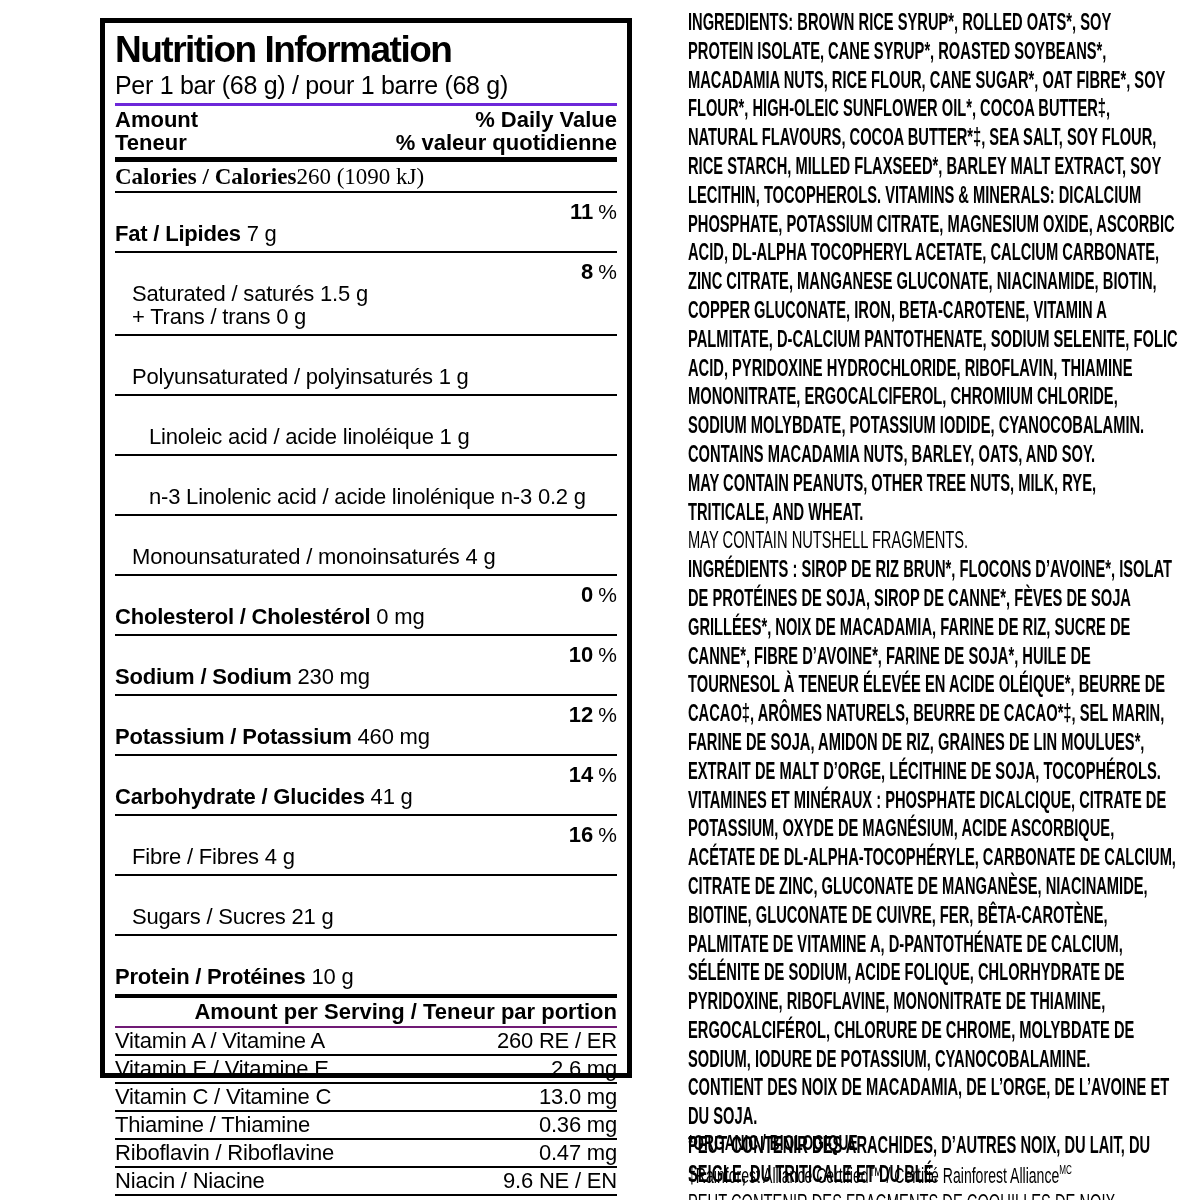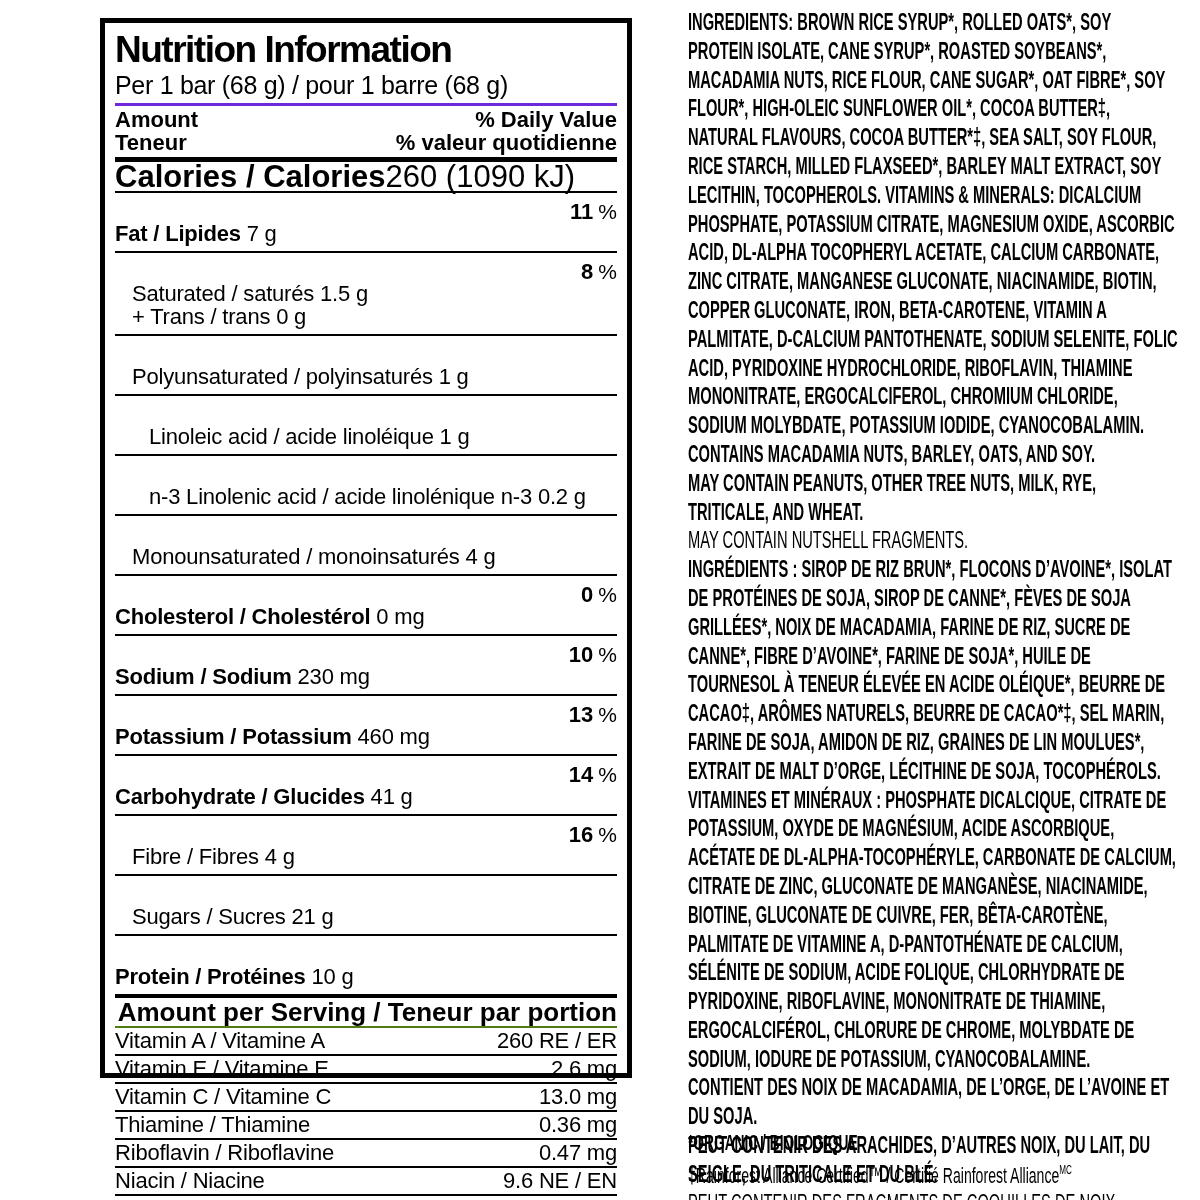--- a/index.html
+++ b/index.html
@@ -20,36 +20,36 @@
   .nft-title{font-weight:700;font-size:37px;line-height:37px;letter-spacing:-1.5px;margin-top:4px;}
   .nft-serving{font-size:25px;line-height:28px;margin:3px 0 4px 0;letter-spacing:-0.3px;}
 
   .nft-header{
     border-top:3px solid #6d28d9;border-bottom:5px solid #000;
     display:flex;justify-content:space-between;align-items:flex-end;
     padding:2px 0 3px 0;font-weight:700;font-size:22px;line-height:23px;
   }
   .nft-header .right{text-align:right;}
 
-  .cal-row{border-bottom:2px solid #000;font-size:31px;line-height:25px;padding:2px 0;}
+  .cal-row{border-bottom:2px solid #000;font-size:23px;line-height:25px;padding:2px 0;font-family:Liberation Serif, serif;}
   .cal-row .b{font-weight:700;}
 
   .nrow{display:flex;align-items:flex-start;border-bottom:2px solid #000;padding:6px 0;min-height:25px;}
   .nrows div.nrow:last-of-type{border-bottom:none;}
   .nlabel{flex:1;font-size:22px;line-height:23px;white-space:pre-line;letter-spacing:-0.2px;}
   .nlabel .b{font-weight:700;}
   .nlabel.ind1{padding-left:17px;}
   .nlabel.ind2{padding-left:34px;}
   .dv{display:flex;align-items:baseline;gap:5px;padding-left:6px;}
   .dvn{font-weight:700;font-size:22px;}
   .dvp{font-weight:400;font-size:21px;}
 
   .ps-header{
-    border-top:4px solid #000;border-bottom:2px solid #4d7c0f;
-    text-align:right;font-weight:700;font-size:26px;line-height:24px;padding:2px 0;
+    border-top:4px solid #000;border-bottom:2px solid #701a75;
+    text-align:right;font-weight:700;font-size:22px;line-height:24px;padding:2px 0;
   }
   .vit-section{flex:1;display:flex;flex-direction:column;}
   .vrow{flex:1;display:flex;justify-content:space-between;
         border-bottom:2px solid #000;font-size:22px;letter-spacing:-0.2px;}
   .vit-section div.vrow:last-of-type{border-bottom:none;}
   .vval{text-align:right;padding-left:8px;white-space:nowrap;}
 
   
   .ing-panel{position:absolute;left:688px;top:8px;width:490px;height:1184px;}
   .condense{transform:scaleX(0.625);transform-origin:0 0;width:784px;}
@@ -166,21 +166,21 @@
           <span class="dvn">10</span>
           <span class="dvp">%</span>
         </div>
       </div>
 
       <div class="nrow">
         <div class="nlabel ind0">
           <span class="b">Potassium / Potassium</span><span> 460 mg</span>
         </div>
         <div class="dv">
-          <span class="dvn">13</span>
+          <span class="dvn">12</span>
           <span class="dvp">%</span>
         </div>
       </div>
 
       <div class="nrow">
         <div class="nlabel ind0">
           <span class="b">Carbohydrate / Glucides</span><span> 41 g</span>
         </div>
         <div class="dv">
           <span class="dvn">14</span>

